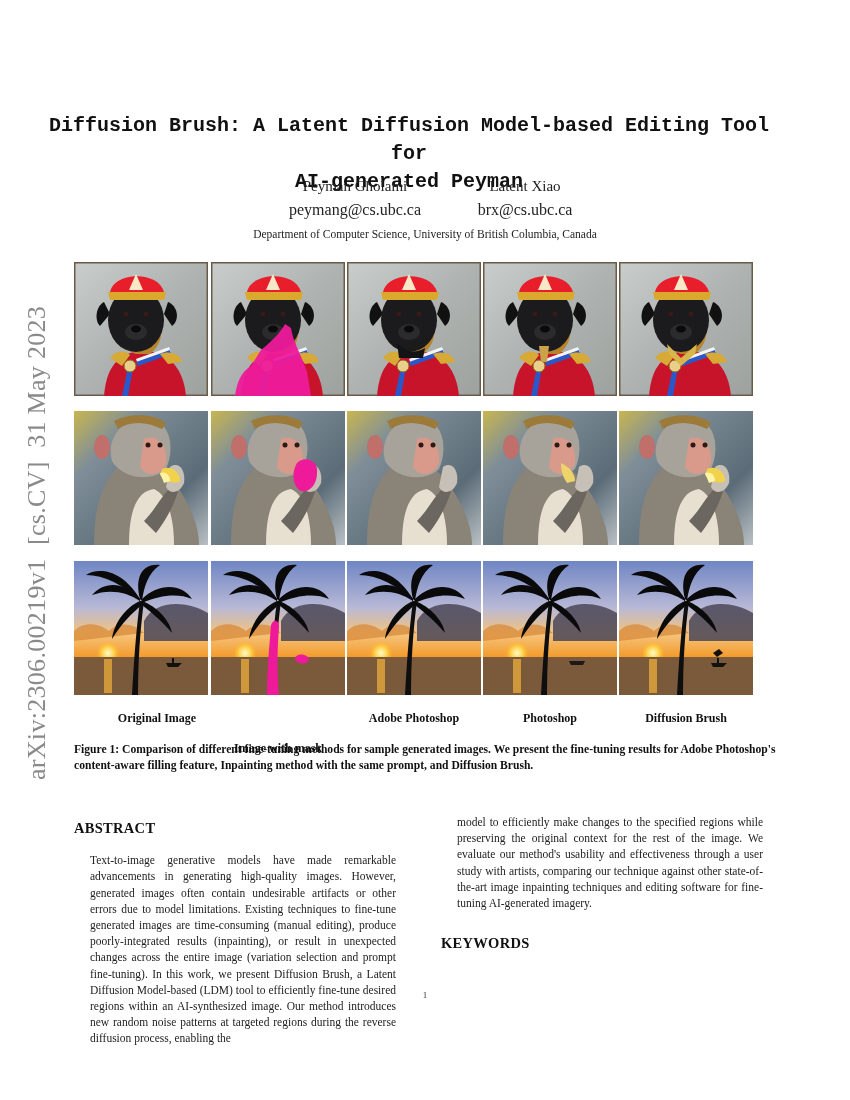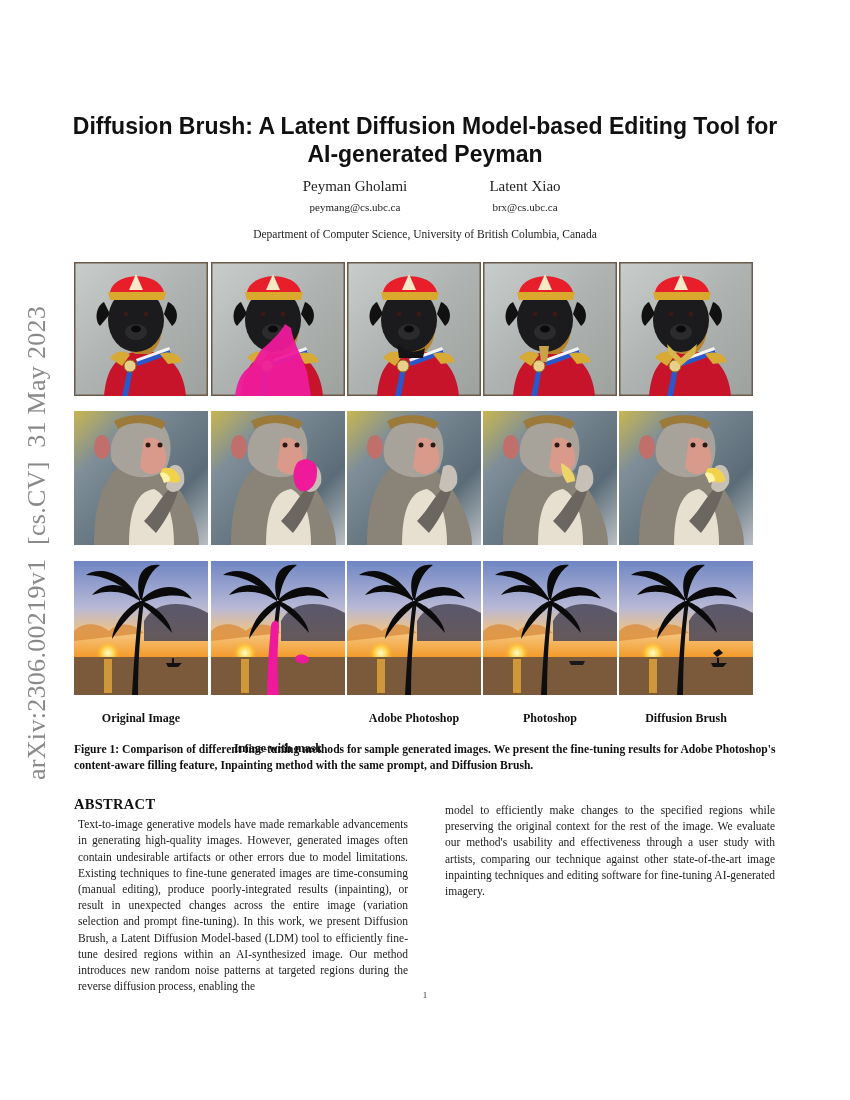--- a/index.html
+++ b/index.html
@@ -1,36 +1,36 @@
 <!DOCTYPE html>
 <html><head>
 <meta charset="utf-8">
 <style>
   html, body { margin: 0; padding: 0; background: #ffffff; }
   body { width: 850px; height: 1100px; position: relative; overflow: hidden;
          font-family: "Liberation Serif", "DejaVu Serif", serif; color: #1a1a1a; }
   .arxiv { position: absolute; left: 22px; top: 780px; transform-origin: 0 0; transform: rotate(-90deg);
            font-family: "Liberation Serif", serif; font-size: 26px; color: #8a8a8a; white-space: pre; letter-spacing: 0.3px; }
-  .title { position: absolute; left: 60px; width: 730px; top: 112px; text-align: center;
-           font-family: Liberation Sans, sans-serif; font-weight: bold; font-size: 23px; line-height: 28px; color: #111; }
+  .title { position: absolute; left: 44px; width: 730px; top: 112px; text-align: center;
+           font-family: Liberation Mono, monospace; font-weight: bold; font-size: 20px; line-height: 28px; color: #111; }
   .authors { position: absolute; top: 178px; left: 0; width: 850px; }
   .author { position: absolute; text-align: center; }
   .author .name { font-size: 15px; color: #222; }
-  .author .email { font-size: 11px; margin-top: 6px; color: #222; }
+  .author .email { font-size: 16px; margin-top: 6px; color: #222; }
   .affil { position: absolute; top: 228px; left: 0; width: 850px; text-align: center; font-size: 11.5px; color: #222; }
   .figure { position: absolute; left: 74px; top: 262px; width: 678px; }
   .row { position: absolute; left: 0; width: 678px; height: 134px; }
   .cell { position: absolute; top: 0; width: 134px; height: 134px; overflow: hidden; }
   .cell svg { width: 134px; height: 134px; display: block; }
   .labels { position: absolute; top: 711px; left: 74px; width: 678px; height: 16px; }
   .lab { position: absolute; width: 134px; text-align: center; font-size: 12px; font-weight: bold; color: #111; }
   .caption { position: absolute; left: 74px; top: 742px; width: 705px; font-size: 11.6px; font-weight: bold; line-height: 16px; color: #111; }
   .col { position: absolute; width: 338px; font-size: 11.5px; line-height: 16.2px; text-align: justify; color: #222; }
   .col h2 { font-size: 14.5px; font-weight: bold; margin: 0 0 3px 0; letter-spacing: 0.3px; color: #111; }
-  .col p { margin: 4px; }
+  .col p { margin: 16px; }
   .pagenum { position: absolute; top: 990px; left: 0; width: 850px; text-align: center; font-size: 9px; color: #333; }
 </style>
 </head>
 <body>
 
 <div class="arxiv">arXiv:2306.00219v1  [cs.CV]  31 May 2023</div>
 
 <div class="title">
   <div>Diffusion Brush: A Latent Diffusion Model-based Editing Tool for</div>
   <div>AI-generated Peyman</div>
@@ -236,34 +236,35 @@
       <svg viewBox="0 0 134 134">
           <use href="#palm"></use>
           <use href="#boat"></use>
           <path d="M94 92 L100 88 L104 92 L98 96 Z" fill="#111"></path>
         </svg>
     </div>
   </div>
 </div>
 
 <div class="labels">
-  <div class="lab" style="left:0px;">Original Image</div>
+  <div class="lab" style="left:16px;">Original Image</div>
   <div class="lab" style="left:137px;margin-top:30px;">Image with mask</div>
   <div class="lab" style="left:273px;">Adobe Photoshop</div>
   <div class="lab" style="left:409px;">Photoshop</div>
   <div class="lab" style="left:545px;">Diffusion Brush</div>
 </div>
 
 <div class="caption">Figure 1: Comparison of different fine-tuning methods for sample generated images. We present the fine-tuning results for Adobe Photoshop's content-aware filling feature, Inpainting method with the same prompt, and Diffusion Brush.</div>
 
-<div class="col" style="left:74px; top:796px;">
+<div class="col" style="left:74px; top:820px;">
   <h2>ABSTRACT</h2>
   <p>Text-to-image generative models have made remarkable advancements in generating high-quality images. However, generated images often contain undesirable artifacts or other errors due to model limitations. Existing techniques to fine-tune generated images are time-consuming (manual editing), produce poorly-integrated results (inpainting), or result in unexpected changes across the entire image (variation selection and prompt fine-tuning). In this work, we present Diffusion Brush, a Latent Diffusion Model-based (LDM) tool to efficiently fine-tune desired regions within an AI-synthesized image. Our method introduces new random noise patterns at targeted regions during the reverse diffusion process, enabling the</p>
 </div>
 
 <div class="col" style="left:441px; top:798px;">
   <p>model to efficiently make changes to the specified regions while preserving the original context for the rest of the image. We evaluate our method's usability and effectiveness through a user study with artists, comparing our technique against other state-of-the-art image inpainting techniques and editing software for fine-tuning AI-generated imagery.</p>
 </div>
 
 <div class="col" style="left:441px; top:935px;">
+  <h2>KEYWORDS</h2>
 </div>
 
 <div class="pagenum">1</div>
 
 </body></html>

